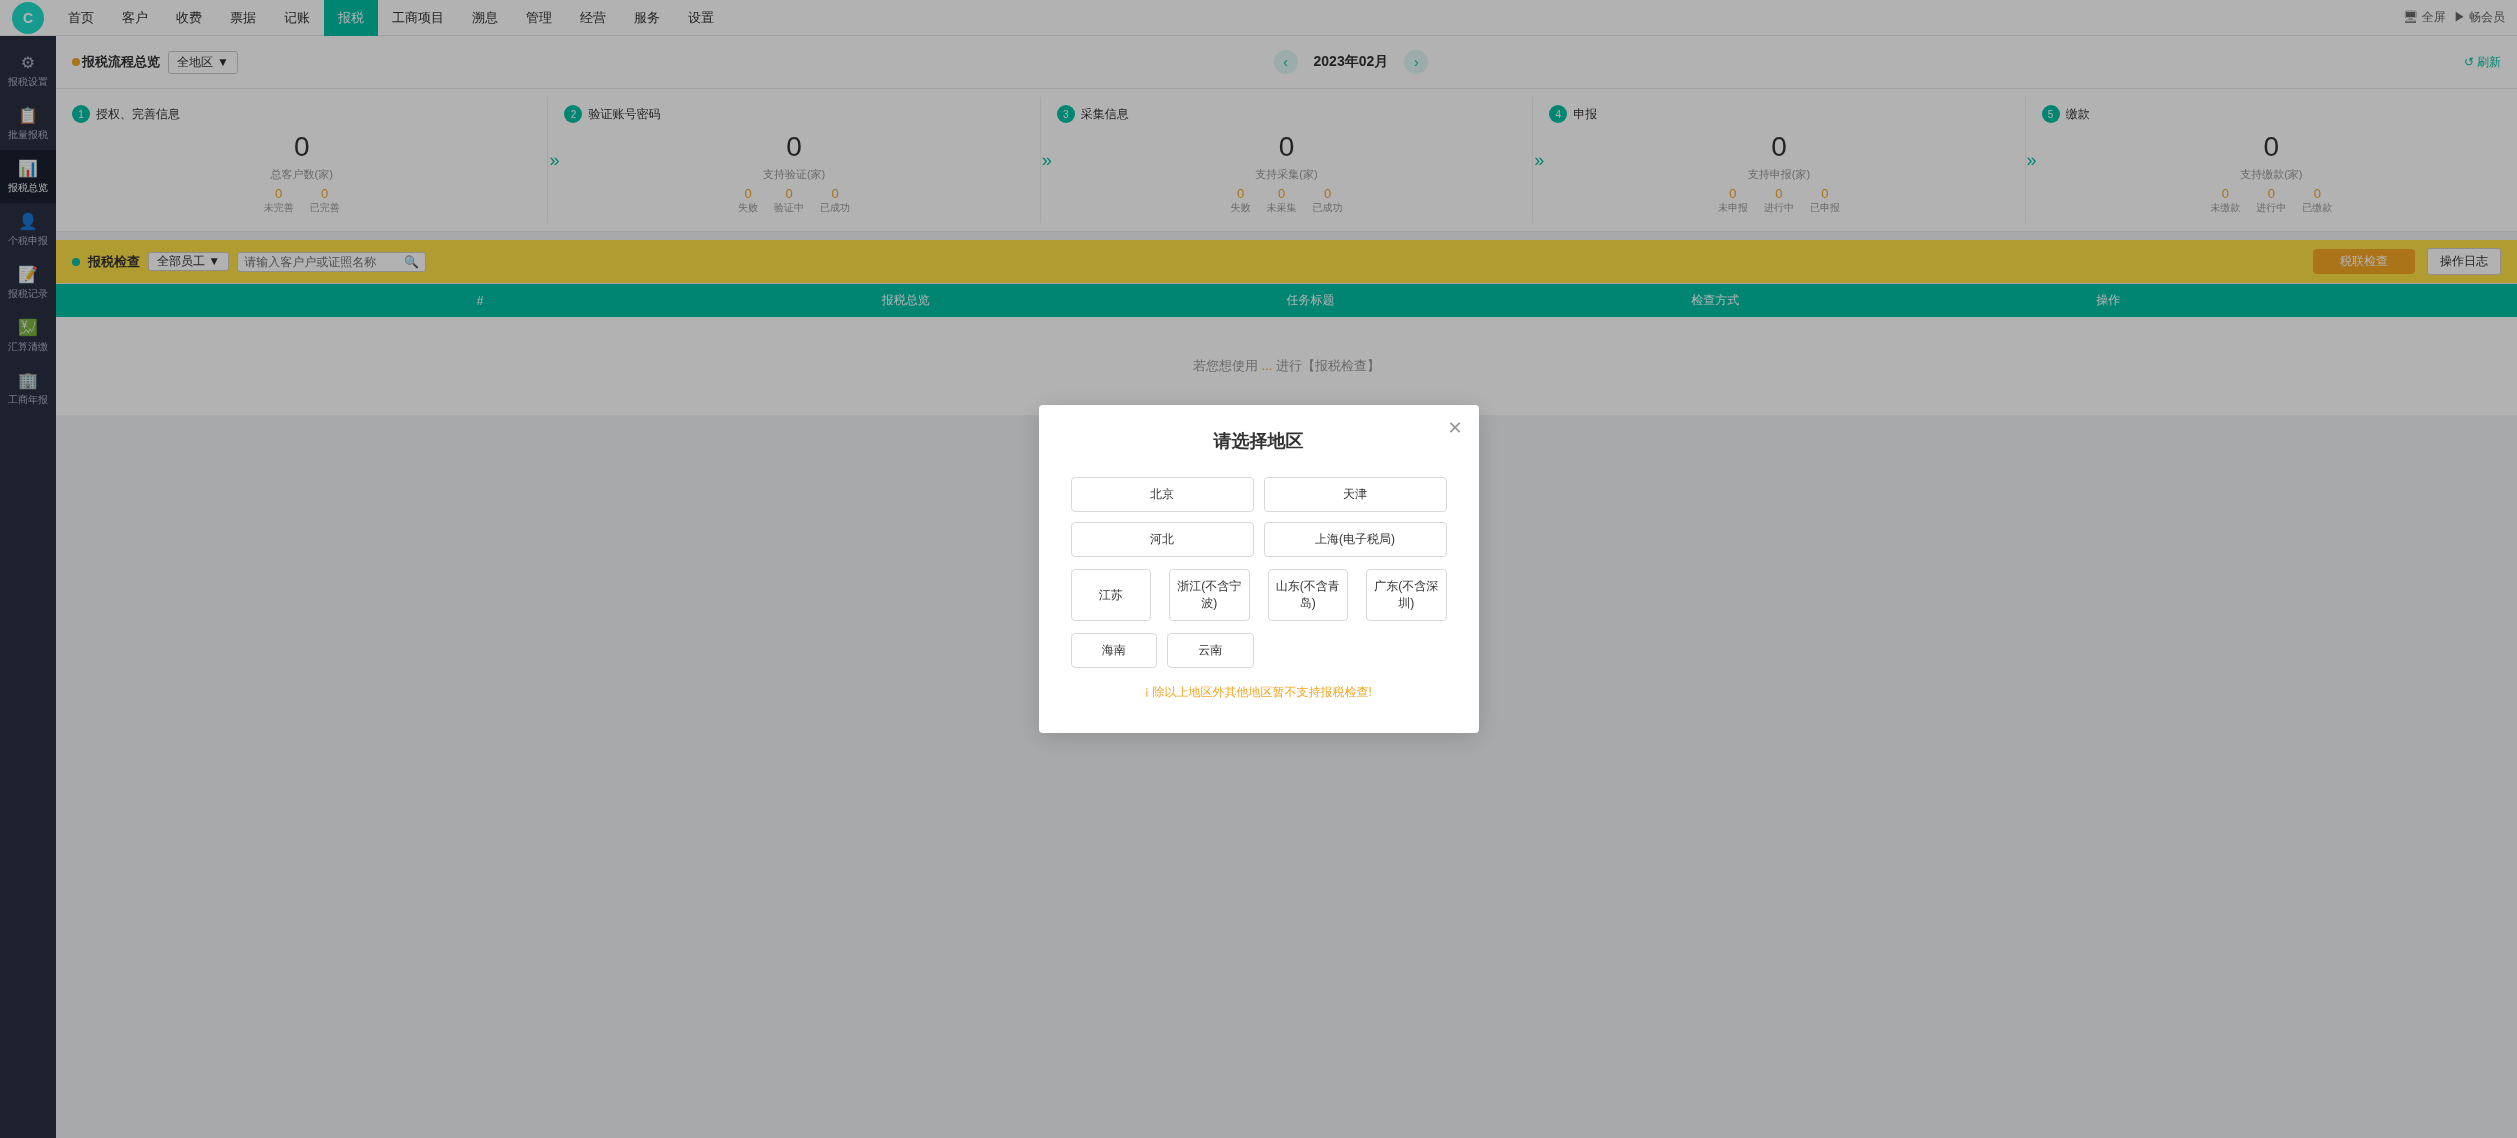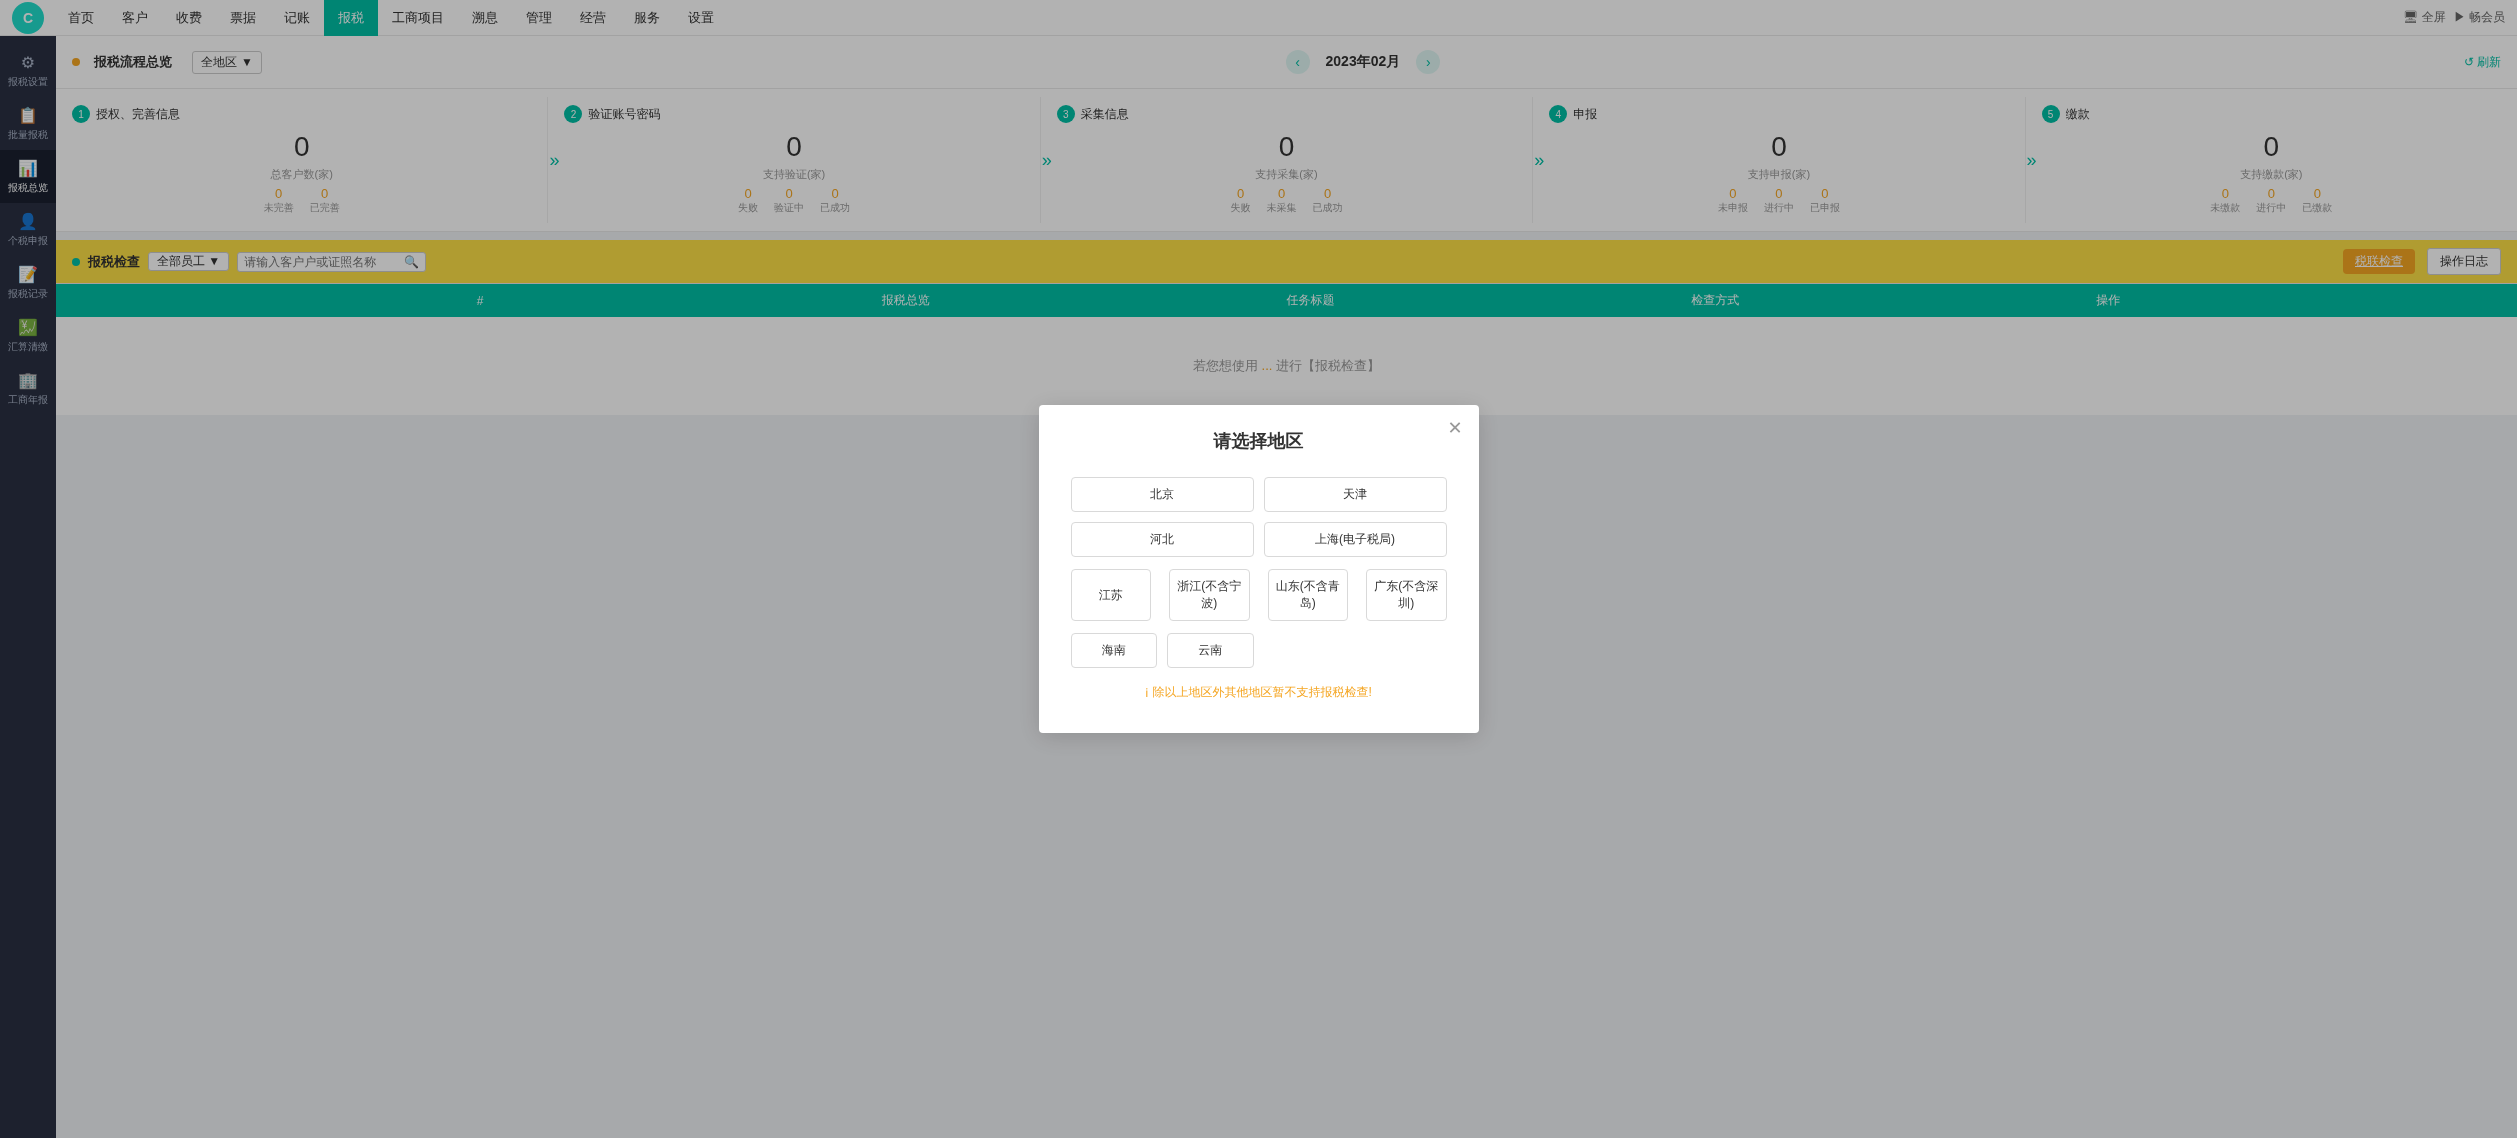--- a/index.html
+++ b/index.html
@@ -81,21 +81,21 @@
       overflow-y: auto;
       background: #f0f2f5;
     }
 
     
     .section-header {
       background: #fff;
       padding: 8px 16px;
       display: flex;
       align-items: center;
-      gap: 14px;
+      gap: 2px;
       border-bottom: 1px solid #e8e8e8;
     }
     .section-dot {
       width: 8px; height: 8px;
       border-radius: 50%;
       background: #f5a623;
       display: inline-block;
     }
     .section-title {
       font-size: 13px;
@@ -213,23 +213,22 @@
       border: 1px solid #ccc; border-radius: 3px;
       padding: 2px 6px; background: #fff;
     }
     .search-box input {
       border: none; outline: none; font-size: 12px;
       width: 160px; background: transparent;
     }
     .btn-check {
       background: #f5a623; color: #fff;
       border: none; border-radius: 4px;
-      padding: 4px 12px; font-size: 12px; cursor: pointer;
+      padding: 4px 27px; font-size: 12px; cursor: pointer;
       margin-left: auto;
-      text-decoration: underline;
     }
     .btn-log {
       background: #fff; color: #333;
       border: 1px solid #ccc; border-radius: 3px;
       padding: 4px 12px; font-size: 12px; cursor: pointer;
     }
 
     
     .table-header {
       background: #00bfa5;

